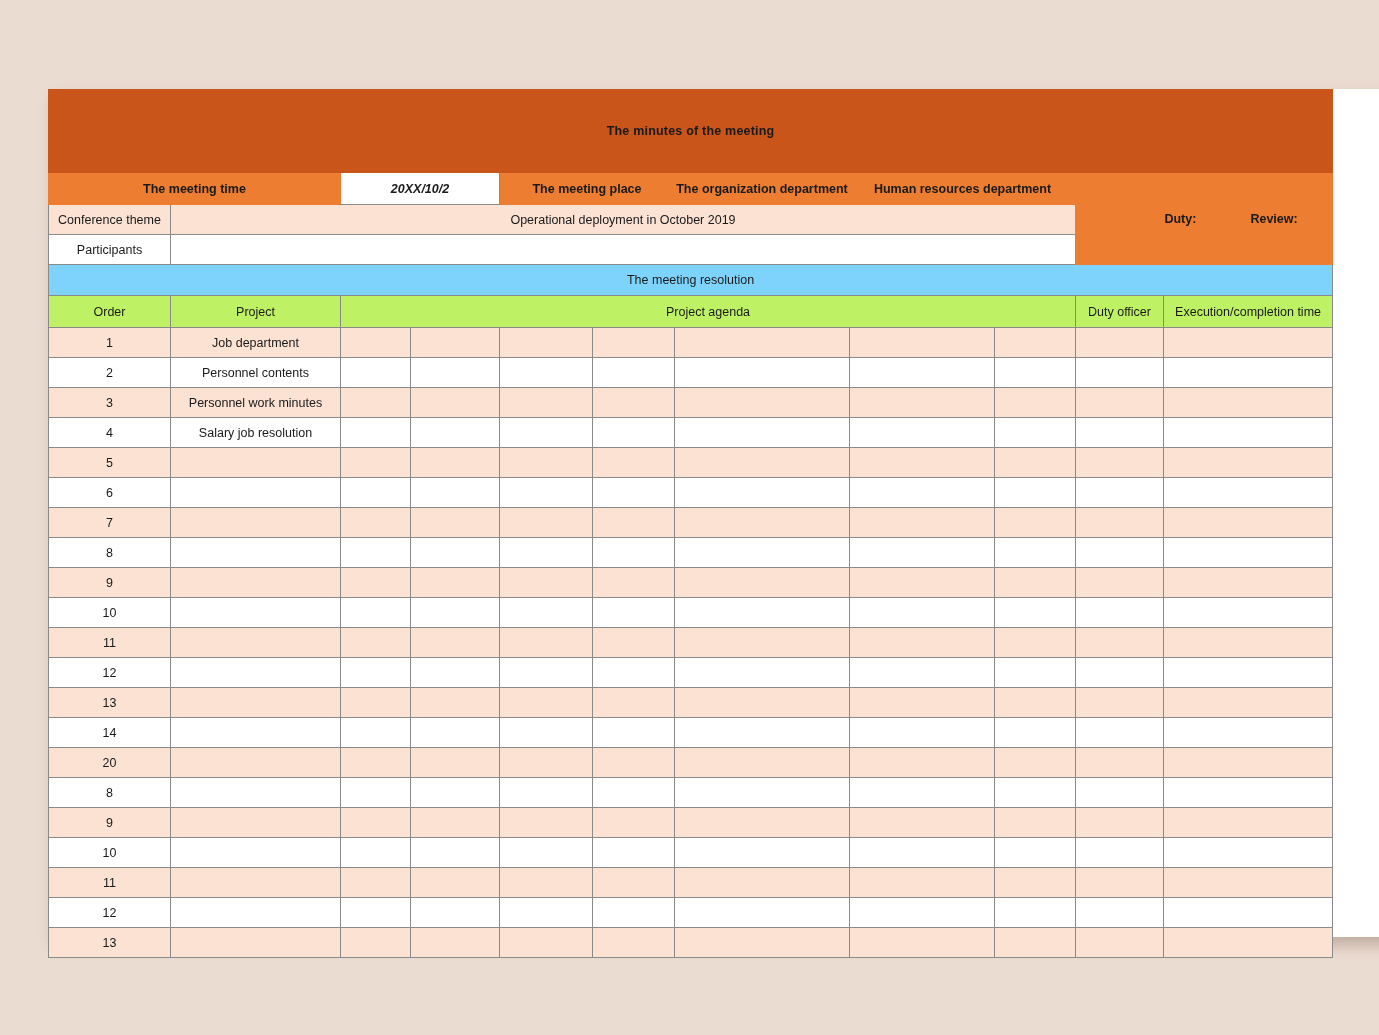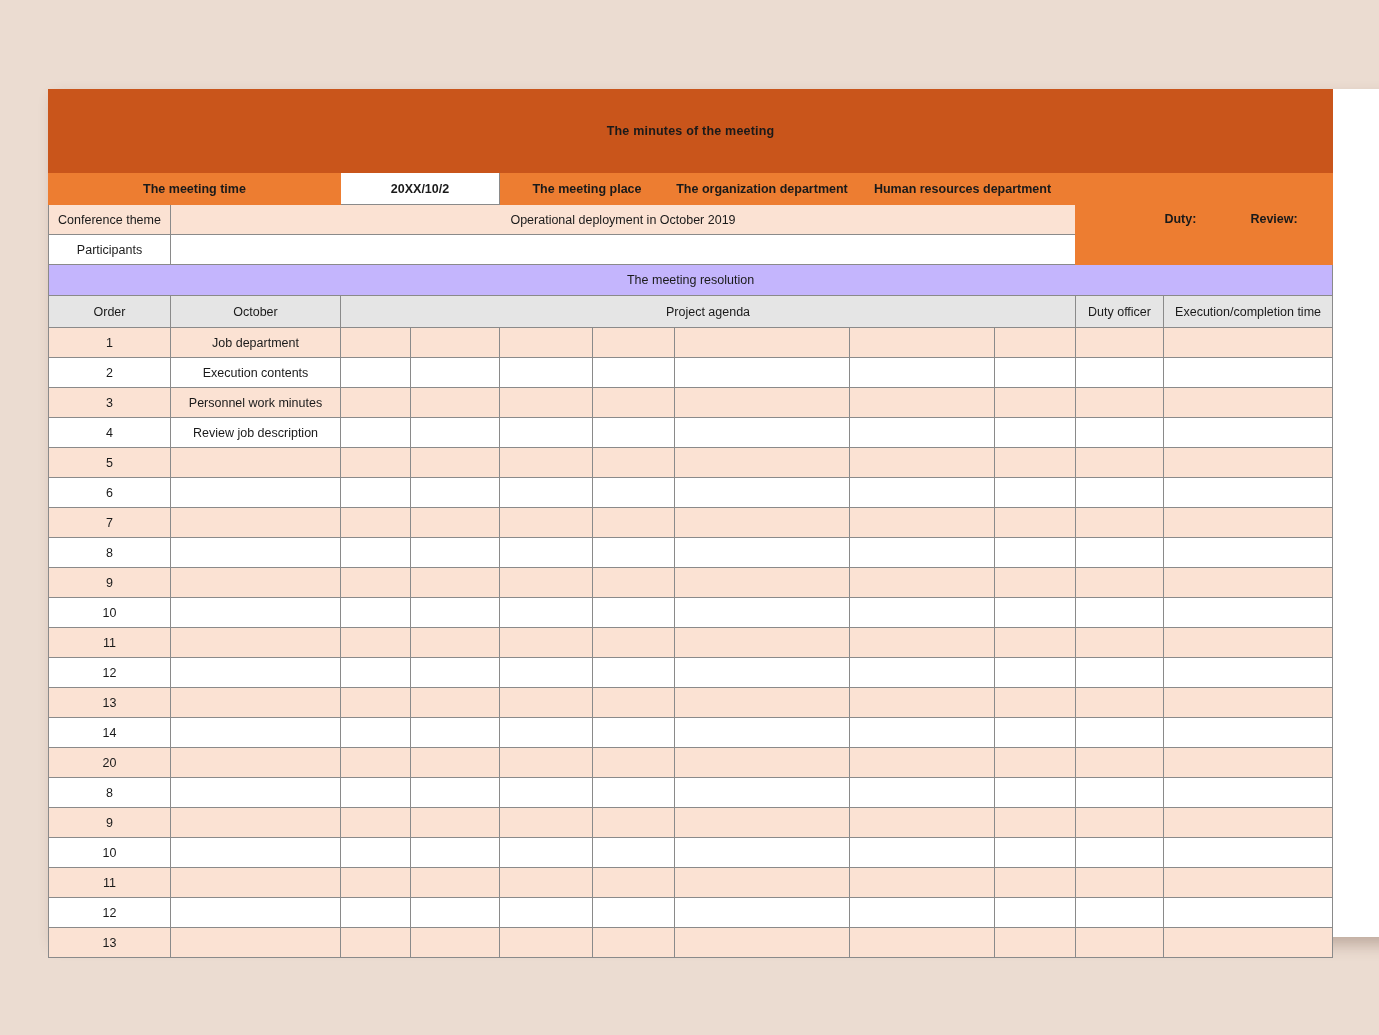--- a/index.html
+++ b/index.html
@@ -63,20 +63,21 @@
     height: 31px !important;
     padding: 0 4px;
   }
   .date-cell {
     background: #ffffff;
     border: 1px solid #8a8a8a !important;
     font-weight: bold;
     font-size: 13px;
     color: #111111;
     height: 31px !important;
+    font-style: italic;
   }
   .makereview {
     background: #ed7d31;
     border: 1px solid #ed7d31 !important;
     color: #ffffff;
     font-weight: bold;
     font-size: 13px;
     text-align: left;
     padding-left: 8px;
   }
@@ -86,27 +87,27 @@
   }
 
   
   .peach { background: #fbe2d3; }
   .white { background: #ffffff; }
 
   .lbl-left { text-align: left; padding-left: 8px; }
   .num-right { text-align: right; padding-right: 38px; }
 
   .resolution {
-    background: #c4b5fd;
+    background: #7dd3fc;
     height: 30px !important;
     font-size: 12.5px;
   }
 
   .colhdr {
-    background: #e5e5e5;
+    background: #bef264;
     height: 31px !important;
     font-size: 12.5px;
   }
 </style>
 </head>
 <body>
 
 <div id="sheet">
   <table class="grid">
     <colgroup>
@@ -148,21 +149,21 @@
       <td class="white">Participants</td>
       <td class="white" colspan="8"></td>
     </tr>
 
     <tr>
       <td class="resolution" colspan="11">The meeting resolution</td>
     </tr>
 
     <tr>
       <td class="colhdr lbl-left">Order</td>
-      <td class="colhdr">October</td>
+      <td class="colhdr">Project</td>
       <td class="colhdr" colspan="7">Project agenda</td>
       <td class="colhdr">Duty officer</td>
       <td class="colhdr">Execution/completion time</td>
     </tr>
 
     </tbody>
       <tbody id="body-rows">
         <tr>
           <td class="peach num-right">1</td>
           <td class="peach">Job department</td>
@@ -171,21 +172,21 @@
           <td class="peach"></td>
           <td class="peach"></td>
           <td class="peach"></td>
           <td class="peach"></td>
           <td class="peach"></td>
           <td class="peach"></td>
           <td class="peach"></td>
         </tr>
         <tr>
           <td class="white num-right">2</td>
-          <td class="white">Execution contents</td>
+          <td class="white">Personnel contents</td>
           <td class="white"></td>
           <td class="white"></td>
           <td class="white"></td>
           <td class="white"></td>
           <td class="white"></td>
           <td class="white"></td>
           <td class="white"></td>
           <td class="white"></td>
           <td class="white"></td>
         </tr>
@@ -197,21 +198,21 @@
           <td class="peach"></td>
           <td class="peach"></td>
           <td class="peach"></td>
           <td class="peach"></td>
           <td class="peach"></td>
           <td class="peach"></td>
           <td class="peach"></td>
         </tr>
         <tr>
           <td class="white num-right">4</td>
-          <td class="white">Review job description</td>
+          <td class="white">Salary job resolution</td>
           <td class="white"></td>
           <td class="white"></td>
           <td class="white"></td>
           <td class="white"></td>
           <td class="white"></td>
           <td class="white"></td>
           <td class="white"></td>
           <td class="white"></td>
           <td class="white"></td>
         </tr>

